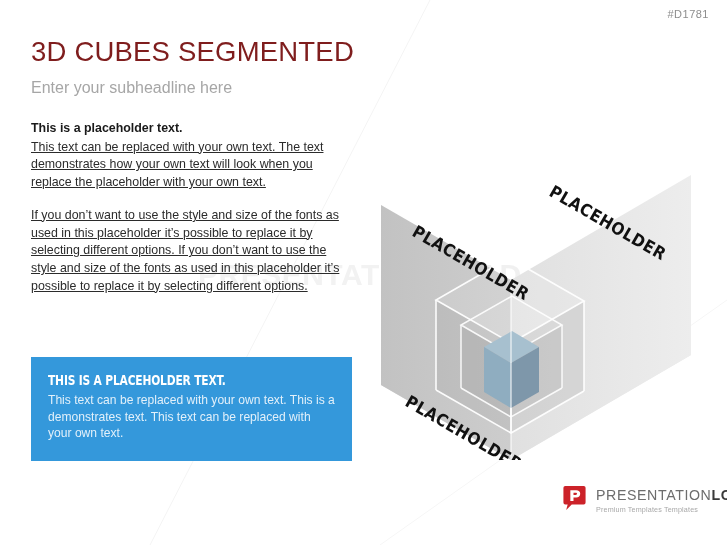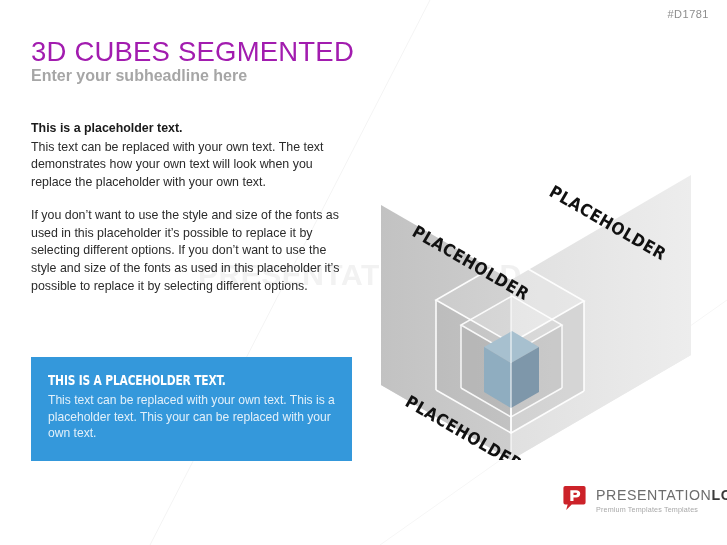--- a/index.html
+++ b/index.html
@@ -19,37 +19,37 @@
   }
 
   
   .doc-id {
     position:absolute; right:18px; top:8px;
     font-family:Liberation Sans, sans-serif;
     font-size:11px; color:#8d8d8d; letter-spacing:.5px;
   }
   .title {
     position:absolute; left:31px; top:36px;
-    font-size:27.5px; font-weight:400; color:#a21caf;
+    font-size:27.5px; font-weight:400; color:#7f1d1d;
     letter-spacing:.2px; white-space:nowrap;
   }
   .subtitle {
-    position:absolute; left:31px; top:67px;
-    font-size:16px; font-weight:700; color:#a6a6a6;
+    position:absolute; left:31px; top:79px;
+    font-size:16px; font-weight:400; color:#a6a6a6;
     white-space:nowrap;
   }
 
   
   .body-col { position:absolute; left:31px; top:120px; width:322px; }
   .lead {
     font-size:12.4px; font-weight:bold; color:#1a1a1a;
     line-height:1.42; margin-bottom:1px;
   }
   .para {
-    font-size:12.4px; color:#2b2b2b; line-height:1.43;
+    font-size:12.4px; color:#2b2b2b; line-height:1.43;text-decoration:underline;
   }
   .para + .para { margin-top:15px; }
 
   
   .callout {
     position:absolute; left:31px; top:357px;
     width:321px; height:104px;
     background:#3498db;
     padding:15px 17px 0 17px;
   }
@@ -115,21 +115,21 @@
   <div class="subtitle">Enter your subheadline here</div>
 
   <div class="body-col">
     <div class="lead">This is a placeholder text.</div>
     <p class="para">This text can be replaced with your own text. The text demonstrates how your own text will look when you replace the placeholder with your own text.</p>
     <p class="para">If you don’t want to use the style and size of the fonts as used in this placeholder it’s possible to replace it by selecting different options. If you don’t want to use the style and size of the fonts as used in this placeholder it’s possible to replace it by selecting different options.</p>
   </div>
 
   <div class="callout">
     <div class="callout-title">THIS IS A PLACEHOLDER TEXT.</div>
-    <div class="callout-body">This text can be replaced with your own text. This is a placeholder text. This your can be replaced with your own text.</div>
+    <div class="callout-body">This text can be replaced with your own text. This is a demonstrates text. This text can be replaced with your own text.</div>
   </div>
 
   <div class="cube-wrap">
     <svg width="340" height="320" viewBox="0 0 340 320">
       <defs>
         <linearGradient id="gFloor" x1="0" y1="0" x2="1" y2="1">
           <stop offset="0%" stop-color="#cfcfcf"></stop>
           <stop offset="55%" stop-color="#e3e3e3"></stop>
           <stop offset="100%" stop-color="#f7f7f7"></stop>
         </linearGradient>

